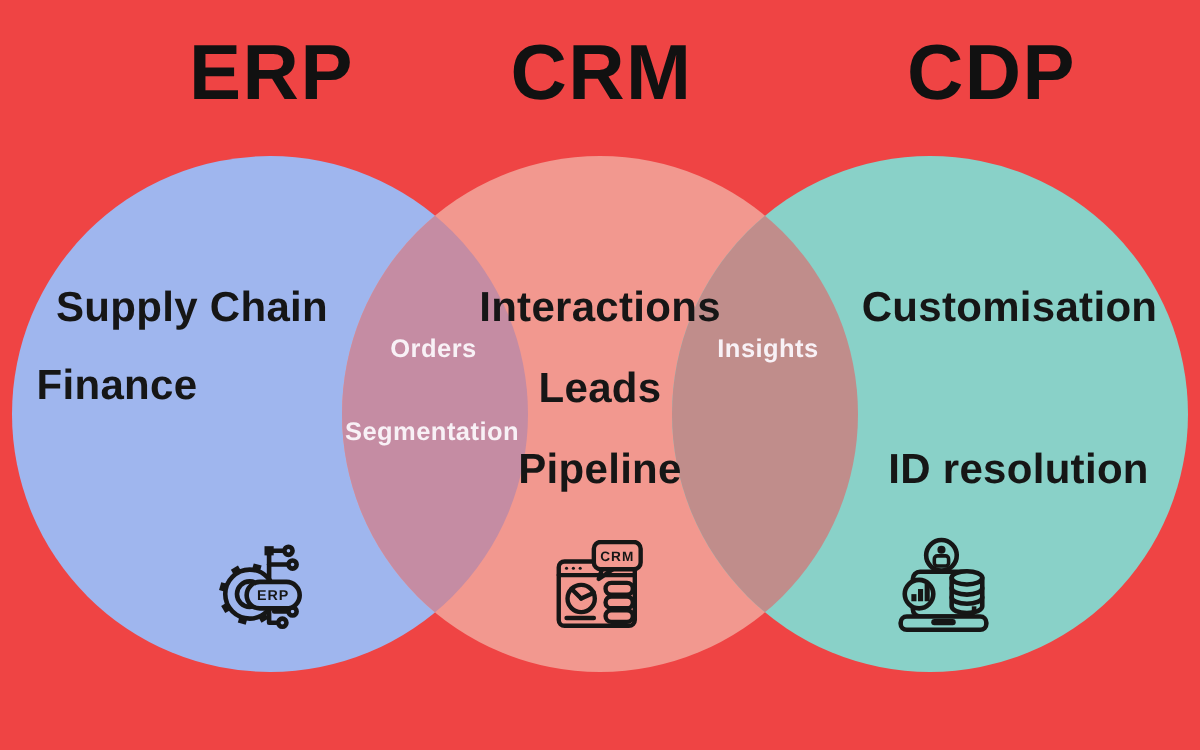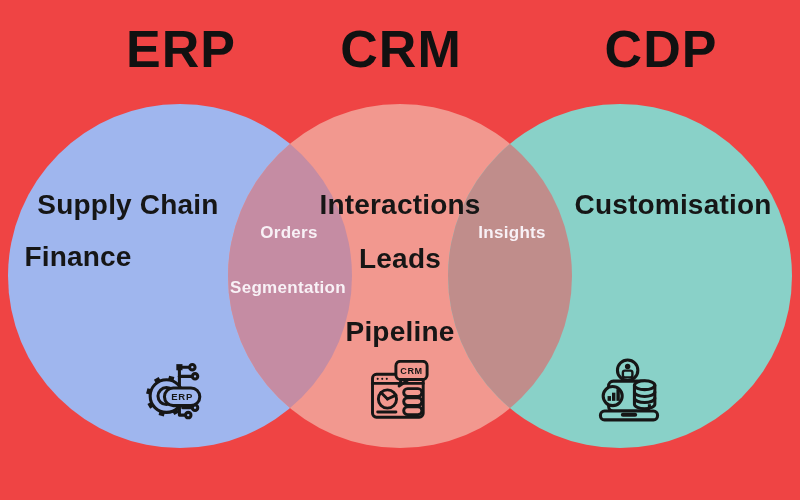--- a/index.html
+++ b/index.html
@@ -43,23 +43,24 @@
 
   <div class="title" style="left:181px;">ERP</div>
   <div class="title" style="left:401px;">CRM</div>
   <div class="title" style="left:625px;margin-left:36px;">CDP</div>
 
   <div class="item" style="left:128px;top:205px;">Supply Chain</div>
   <div class="item" style="left:78px;top:257px;">Finance</div>
 
   <div class="item" style="left:400px;top:205px;">Interactions</div>
   <div class="item" style="left:400px;top:259px;">Leads</div>
-  <div class="item" style="left:400px;top:332px;">Pipeline</div>
+  <div class="item" style="left:400px;top:313px;">Pipeline</div>
 
   <div class="item" style="left:673px;top:205px;">Customisation</div>
+  <div class="item" style="left:679px;top:313px;">ID resolution</div>
 
   <div class="overlap-item" style="left:289px;top:233px;">Orders</div>
   <div class="overlap-item" style="left:288px;top:288px;">Segmentation</div>
 
   <div class="overlap-item" style="left:512px;top:233px;">Insights</div>
 
   <div class="icon" style="left:142px;top:358px;">
     <svg width="68" height="68" viewBox="0 0 100 100">
       <g stroke="#161616" fill="none" stroke-width="4.5" stroke-linecap="round" stroke-linejoin="round">
         <g stroke-width="8" stroke-linecap="butt">

